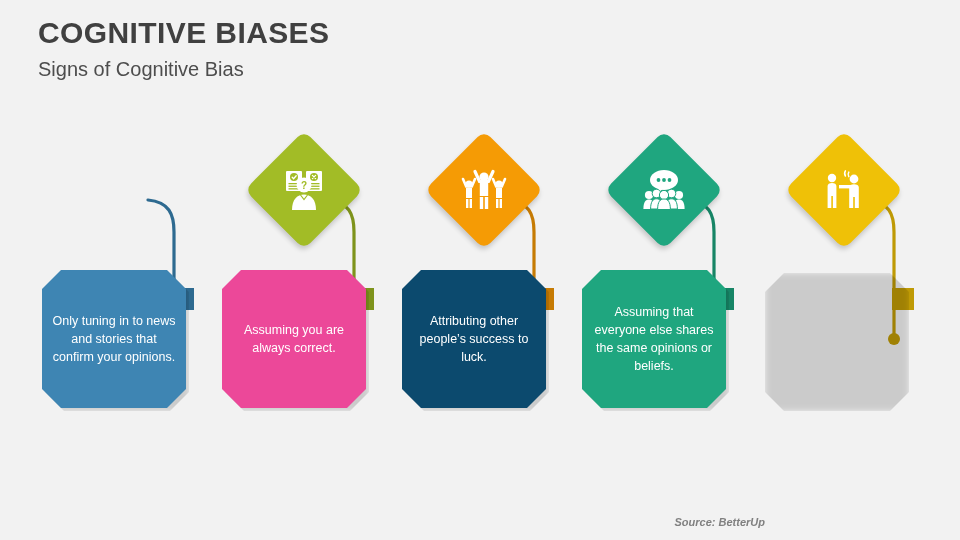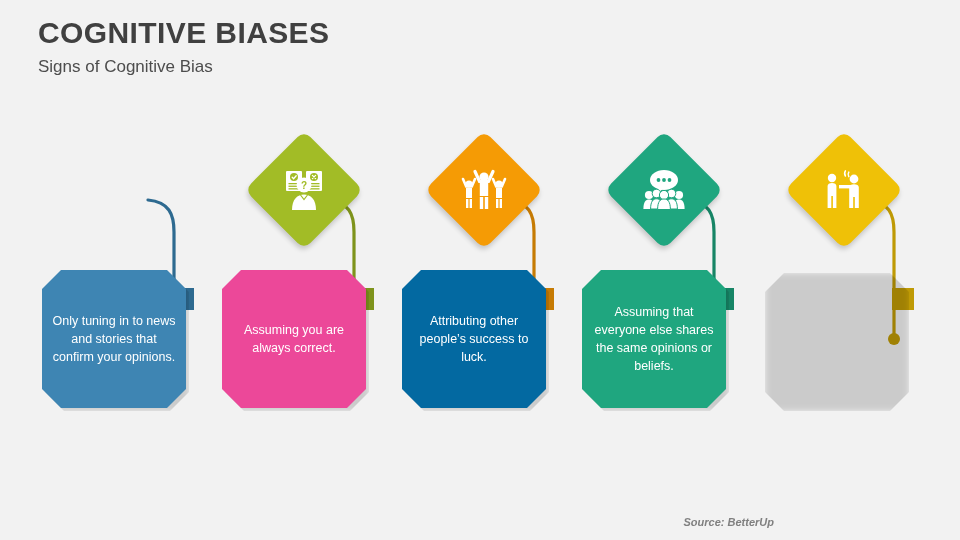--- a/index.html
+++ b/index.html
@@ -26,31 +26,31 @@
   .title {
     font-size: 30px;
     font-weight: bold;
     color: #404040;
     letter-spacing: 0.4px;
     margin: 0;
     line-height: 1.15;
     white-space: nowrap;
   }
   .subtitle {
-    font-size: 17px;
+    font-size: 20px;
     color: #4d4d4d;
     margin: 6px 0 0 0;
     line-height: 1.2;
     white-space: nowrap;
   }
 
   
   .source {
     position: absolute;
-    right: 6px;
+    right: 15px;
     bottom: 12px;
     font-size: 11px;
     font-weight: bold;
     font-style: italic;
     color: #808080;
   }
 
   
   .cols {
     position: absolute;
@@ -209,21 +209,21 @@
       </div>
     </div>
 
     <div class="col col-2">
       <svg class="connector" viewBox="0 0 180 300">
         <path d="M124 60 C 145 62, 150 74, 150 92 L150 196" fill="none" stroke="#c67b04" stroke-width="3.2" stroke-linecap="round"></path>
         <circle cx="150" cy="199" r="6" fill="#c67b04"></circle>
       </svg>
       <div class="tab" style="background:#c67b04"></div>
       <div class="card-shadow"></div>
-      <div class="card" style="background:#0369a1">
+      <div class="card" style="background:#0c4a6e">
         <div class="card-text">Attributing other people’s success to luck.</div>
       </div>
       <div class="diamond-wrap">
         <div class="diamond" style="background:#f59b05"></div>
         <div class="diamond-icon">
           <svg width="48" height="44" viewBox="0 0 48 44">
 
             <circle cx="9" cy="16" r="3.6" fill="#fff"></circle>
             <path d="M3 11 L6.2 18.5 L11.8 18.5 L15 11" stroke="#fff" stroke-width="2.6" fill="none" stroke-linecap="round"></path>
             <rect x="6" y="20" width="6" height="10" fill="#fff"></rect>

